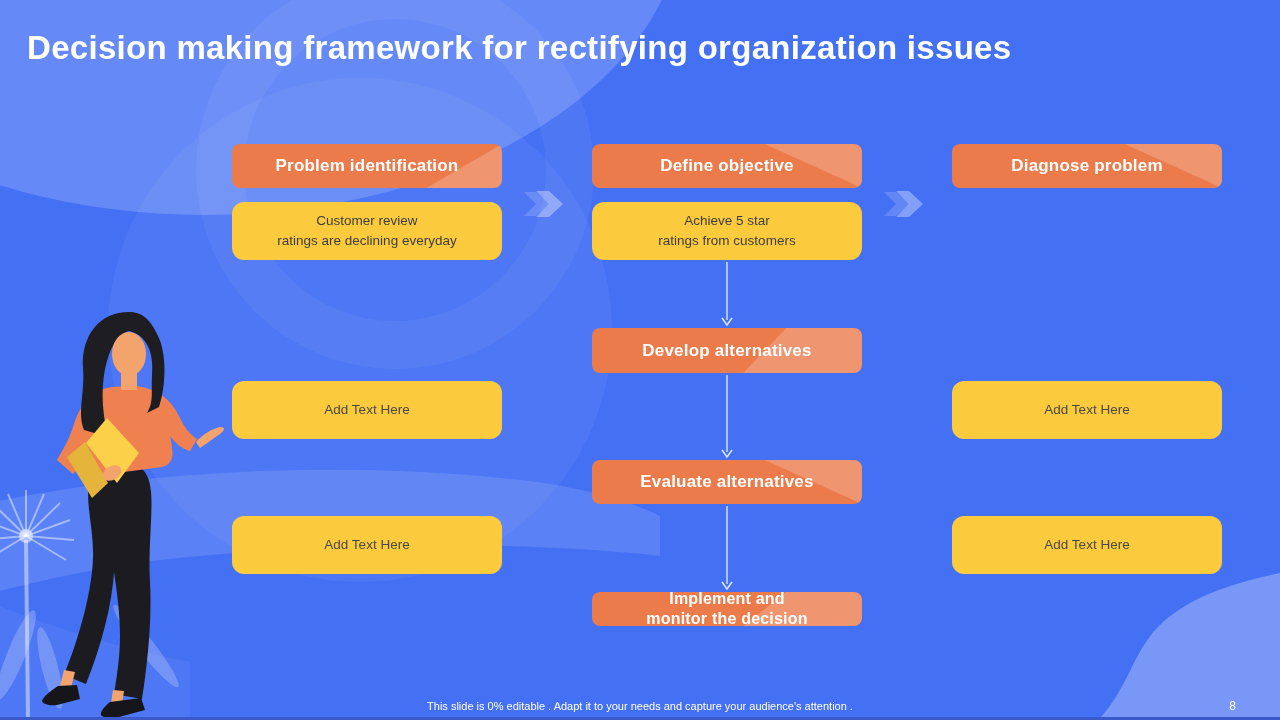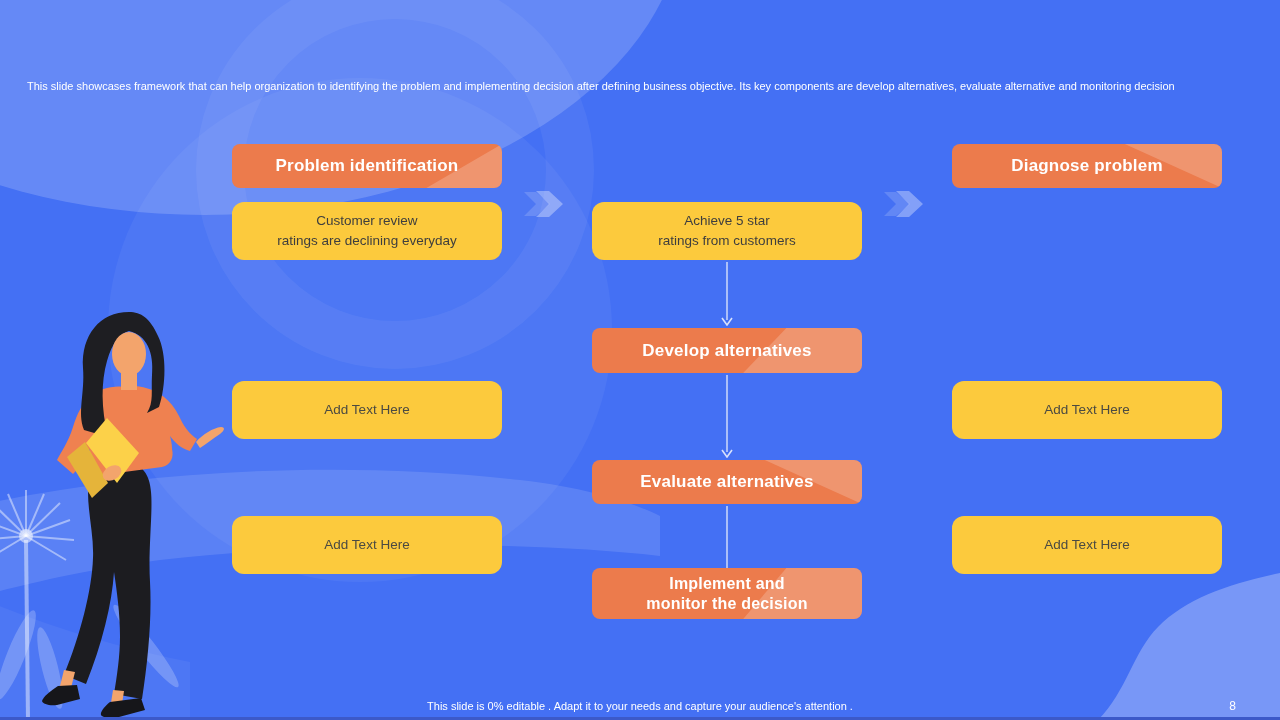--- a/index.html
+++ b/index.html
@@ -39,21 +39,21 @@
     display:flex; align-items:center; justify-content:center; text-align:center;
     white-space:pre-line;
   }
   .placeholder-box { color:#4b4a42; }
 
   .c1 { left:232px; } .c2 { left:592px; } .c3 { left:952px; }
   .row-hdr  { top:144px; }
   .row-body { top:202px; }
   .flow-2 { top:328px; height:45px; }
   .flow-3 { top:460px; height:44px; }
-  .flow-4 { top:568px; height:51px; font-size:16px; }
+  .flow-4 { top:592px; height:34px; font-size:16px; }
   .ph-row1 { top:381px; }
   .ph-row2 { top:516px; }
 
   .chevron { position:absolute; top:189px; width:44px; height:30px; }
   .chev-1 { left:522px; } .chev-2 { left:882px; }
 
   .v-arrow { position:absolute; width:12px; }
   .va-1 { left:721px; top:262px; height:64px; }
   .va-2 { left:721px; top:375px; height:83px; }
   .va-3 { left:721px; top:506px; height:84px; }
@@ -99,23 +99,24 @@
 
     <g fill="#ffffff" opacity="0.22">
       <ellipse cx="16" cy="655" rx="9" ry="48" transform="rotate(22 16 655)"></ellipse>
       <ellipse cx="50" cy="668" rx="8" ry="42" transform="rotate(-14 50 668)"></ellipse>
       <ellipse cx="146" cy="646" rx="8" ry="52" transform="rotate(-38 146 646)"></ellipse>
     </g>
 
     <path d="M1280,573 C1232,583 1186,598 1158,627 C1133,652 1127,691 1098,720 L1280,720 Z" fill="#ffffff" opacity="0.28"></path>
   </svg>
 
-  <div class="page-sub">This slide showcases framework that can help organization to identifying the problem and implementing decision after defining business objective. Its key components are develop alternatives, evaluate alternative and monitoring decision</div>
+  <div class="page-title">Decision making framework for rectifying organization issues</div>
 
   <div class="hdr-box glare-br c1 row-hdr">Problem identification</div>
+  <div class="hdr-box glare-tr c2 row-hdr">Define objective</div>
   <div class="hdr-box glare-tr c3 row-hdr">Diagnose problem</div>
 
   <div class="yellow-box c1 row-body">Customer review
 ratings are declining everyday</div>
   <div class="yellow-box c2 row-body">Achieve 5 star
 ratings from customers</div>
 
   <svg class="chevron chev-1" viewBox="0 0 44 30">
     <polygon points="2,3 14,3 28,15 14,27 2,27 14,15" fill="#ffffff" opacity="0.16"></polygon>
     <polygon points="14,2 27,2 41,15 27,28 14,28 27,15" fill="#ffffff" opacity="0.34"></polygon>

